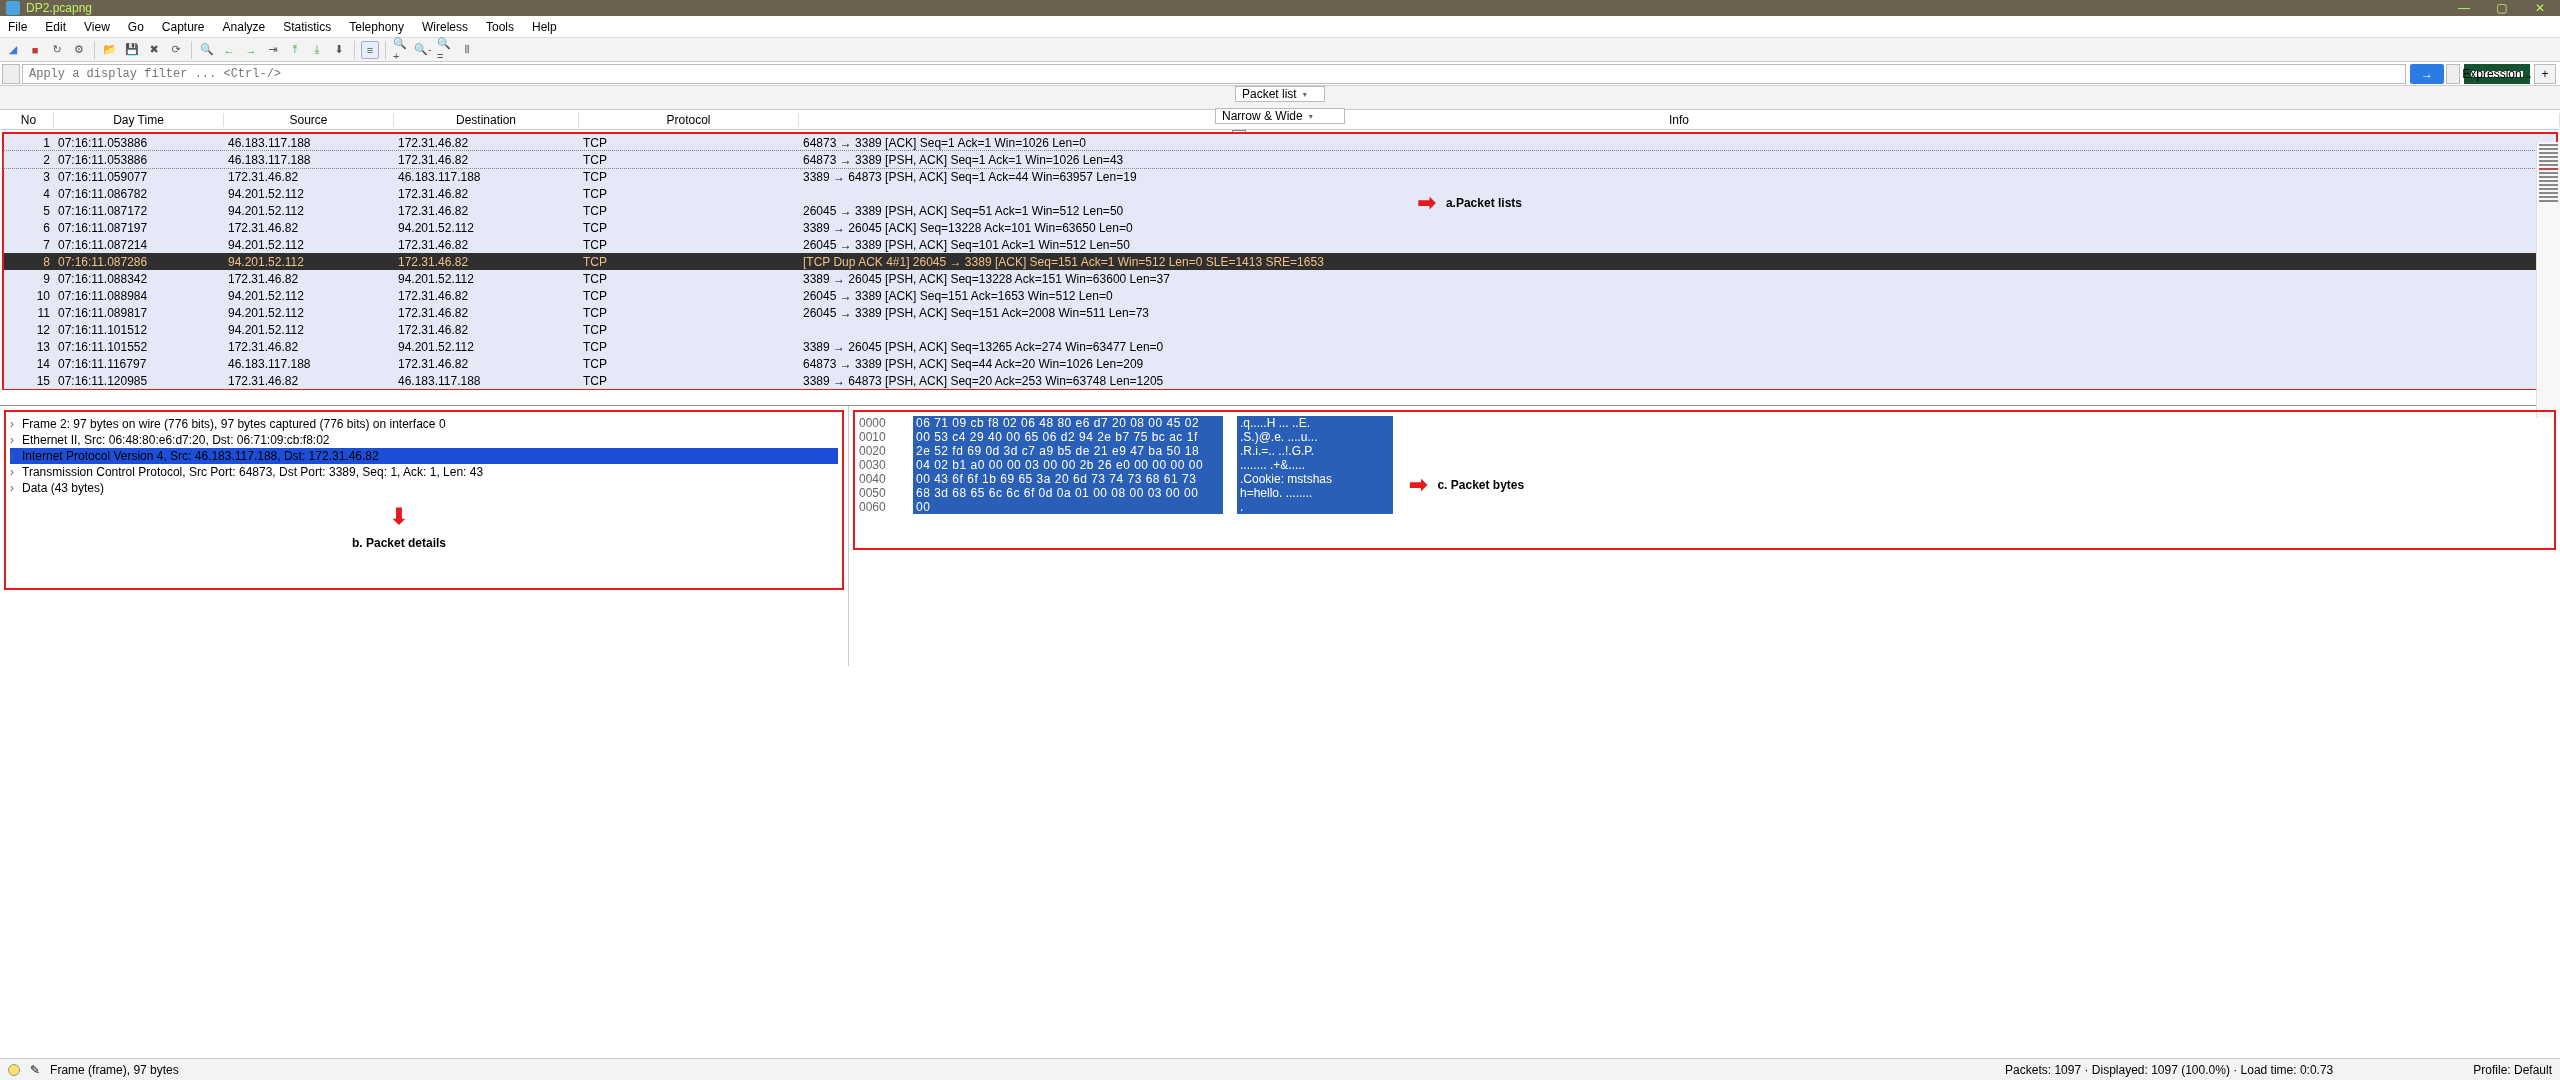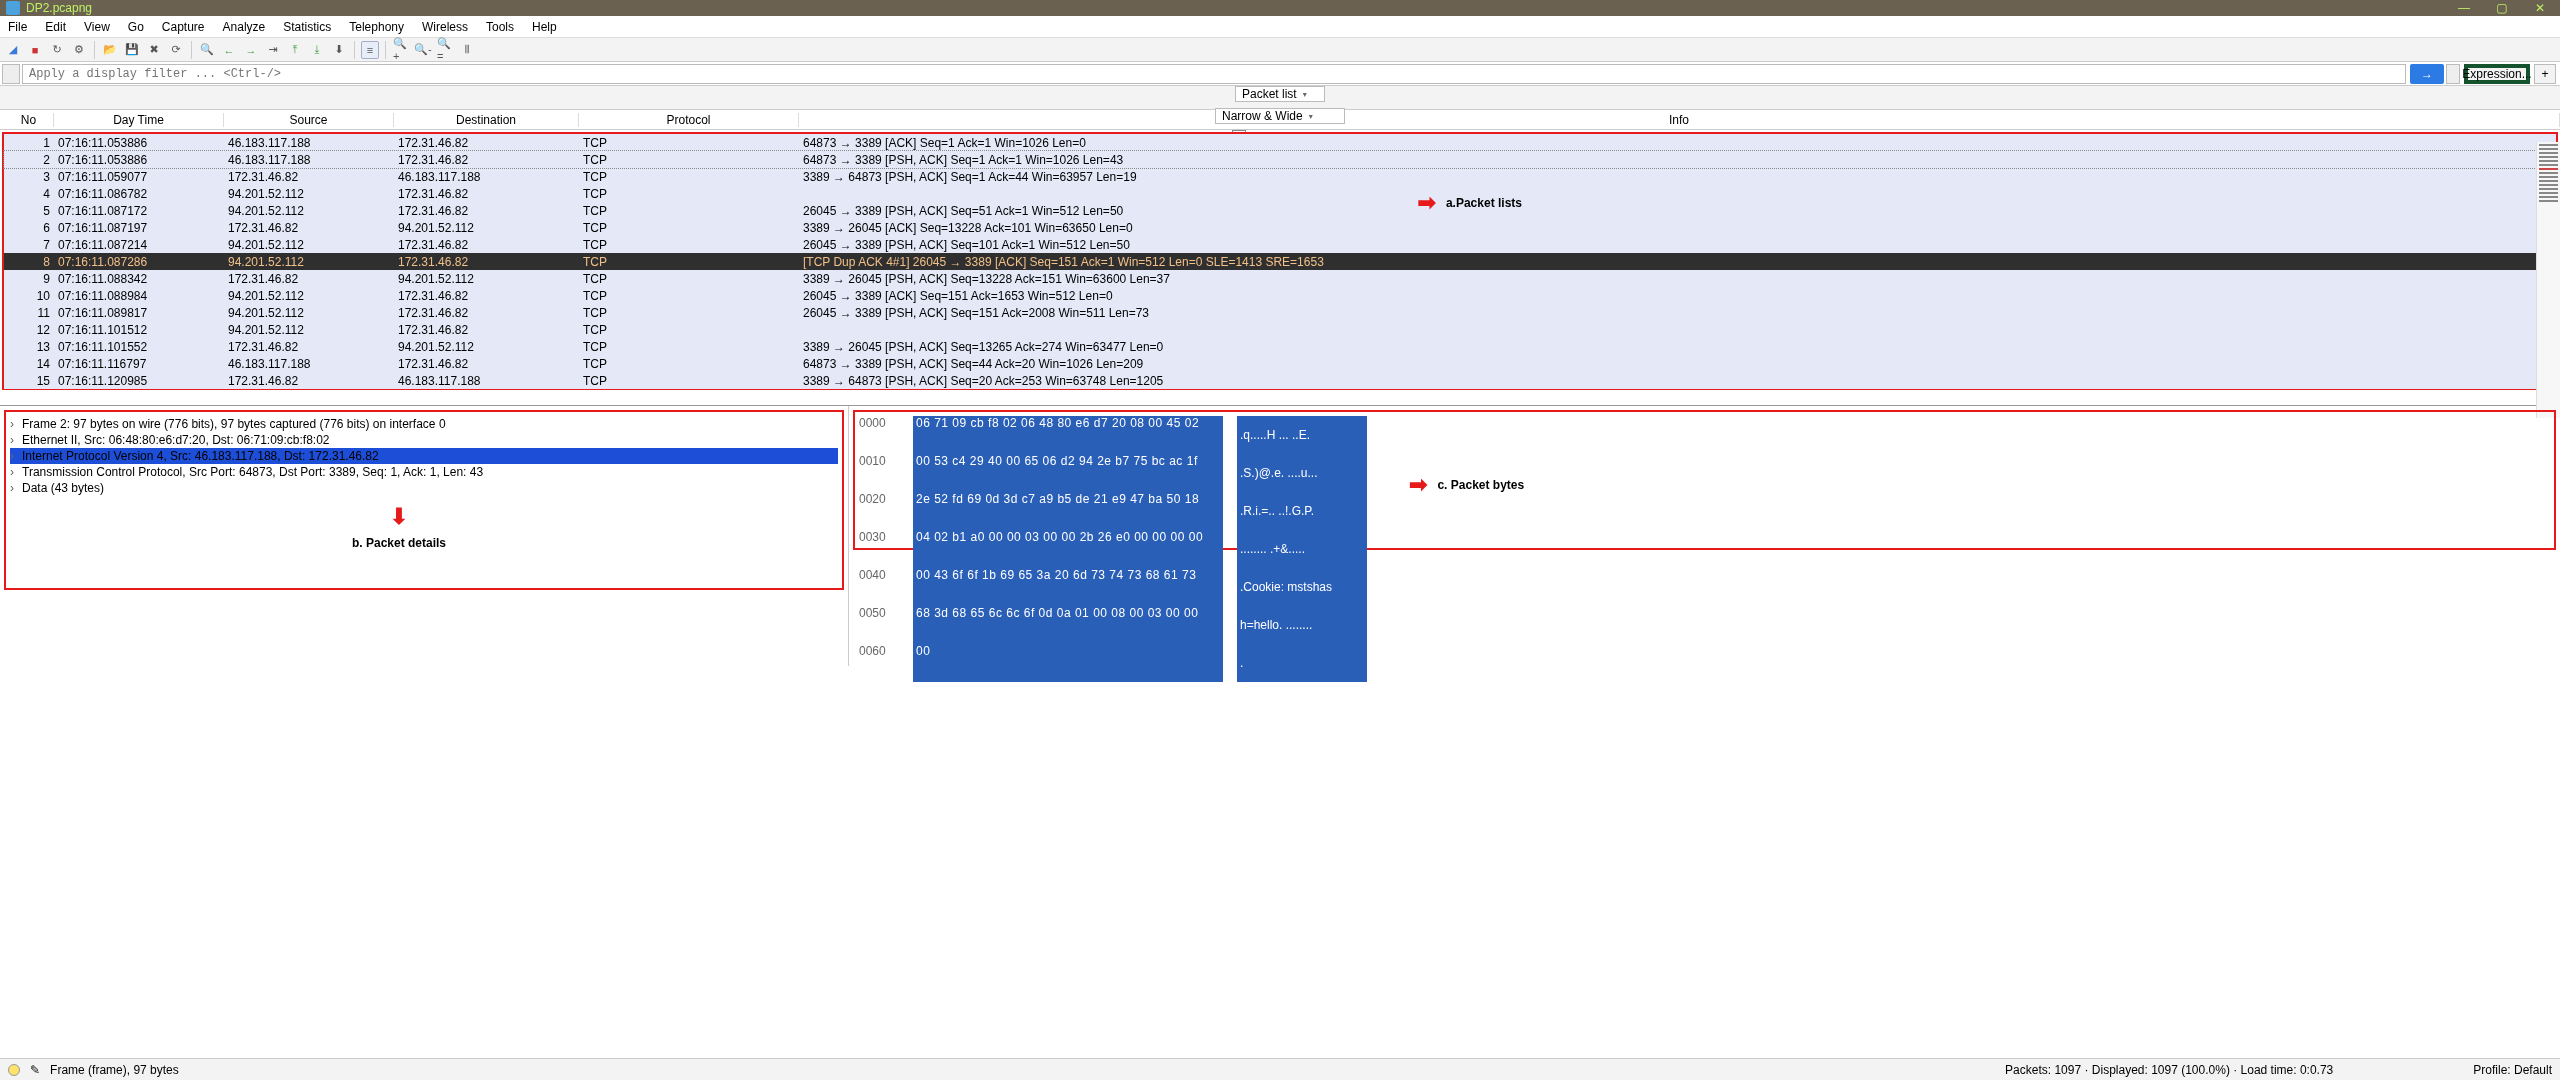--- a/index.html
+++ b/index.html
@@ -15,21 +15,21 @@
 
 .toolbar { height: 24px; background: #f3f3f3; border-bottom: 1px solid #ccc; display: flex; align-items: center; padding: 0 4px; gap: 4px; }
 .tbicon { width: 18px; height: 18px; display: inline-flex; align-items: center; justify-content: center; font-size: 11px; color: #555; border: 1px solid transparent; border-radius: 2px; }
 .tbdiv { width: 1px; height: 18px; background: #ccc; margin: 0 2px; }
 
 .filterbar { height: 24px; background: #fff; border-bottom: 1px solid #ccc; display: flex; align-items: center; gap: 2px; }
 .filterbar .bk { width: 18px; height: 20px; border: 1px solid #bbb; background: #eee; margin-left: 2px; }
 .filterbar input.filter { flex: 1; height: 20px; border: 1px solid #bbb; padding: 0 6px; color: #888; font-family: Liberation Mono, monospace; }
 .filterbar .apply { width: 34px; height: 20px; background: #2c7be5; color: #fff; display: flex; align-items: center; justify-content: center; border-radius: 2px; margin-left: 2px; }
 .filterbar .dd { width: 14px; height: 20px; border: 1px solid #bbb; background: #eee; }
-.filterbar .expr { width: 66px; height: 20px; border: 4px solid #14532d; background: #f3f3f3; display: flex; align-items: center; justify-content: center; margin: 0 2px; }
+.filterbar .expr { width: 66px; height: 20px; border: 7px solid #14532d; background: #f3f3f3; display: flex; align-items: center; justify-content: center; margin: 0 2px; }
 .filterbar .add { width: 22px; height: 20px; border: 1px solid #bbb; background: #f3f3f3; display: flex; align-items: center; justify-content: center; margin-right: 4px; }
 
 .findbar { height: 24px; background: #f3f3f3; border-bottom: 1px solid #ccc; display: flex; align-items: center; padding: 0 6px; gap: 6px; flex-direction: column; }
 .findbar .combo { height: 20px; border: 1px solid #bbb; background: #fff; display: flex; align-items: center; padding: 0 6px; }
 .findbar .combo::after { content: "▾"; margin-left: 6px; font-size: 8px; color: #666; }
 .findbar .cbox { width: 14px; height: 14px; border: 1px solid #888; background: #fff; display: inline-block; margin-right: 4px; }
 .findbar input.search { flex: 1; height: 20px; border: 1px solid #bbb; background: #f4c7c3; padding: 0 6px; }
 .findbar .btn { height: 20px; border: 1px solid #bbb; background: #f3f3f3; padding: 0 18px; display: flex; align-items: center; }
 
 .headers { height: 20px; background: #fff; border-bottom: 1px solid #ccc; display: flex; align-items: center; padding-left: 4px; }
@@ -59,21 +59,21 @@
 .details-inner { border: 2px solid #e61a1a; margin: 4px; height: 180px; padding: 4px; font-family: Consolas, monospace; font-size: 12px; }
 .details-inner .ln { padding: 1px 0 1px 12px; position: relative; }
 .details-inner .ln.sel { background: #1d4ed8; }
 .details-inner .ln::before { content: "›"; position: absolute; left: 0; color: #666; }
 
 .bytes { flex: 1; position: relative; }
 .bytes-inner { border: 2px solid #e61a1a; margin: 4px; height: 140px; padding: 4px; font-family: Consolas, monospace; font-size: 12px; }
 .hexrow { display: flex; gap: 14px; }
 .hexrow .off { width: 40px; color: #666; }
 .hexrow .hex { width: 310px; background: #2a5fb8; color: #fff; padding: 0 3px; letter-spacing: 0.5px; }
-.hexrow .asc { width: 130px; background: #2a5fb8; color: #fff; padding: 12px 3px; }
+.hexrow .asc { width: 156px; background: #2a5fb8; color: #fff; padding: 0 3px; }
 
 .statusbar { position: absolute; bottom: 0; left: 0; right: 0; height: 22px; background: #f3f3f3; border-top: 1px solid #ccc; display: flex; align-items: center; padding: 0 8px; gap: 10px; }
 .statusbar .dot { width: 12px; height: 12px; border: 1px solid #999; border-radius: 50%; background: #ffe26a; }
 .statusbar .spacer { flex: 1; }
 
 .minimap { position: absolute; right: 0; top: 142px; width: 24px; height: 276px; background: #f7f7f7; border-left: 1px solid #ddd; }
 .minimap .bar { height: 2px; background: #888; margin: 2px 2px; }
 .minimap .bar.r { background: #c44; }
 </style>
 </head>

